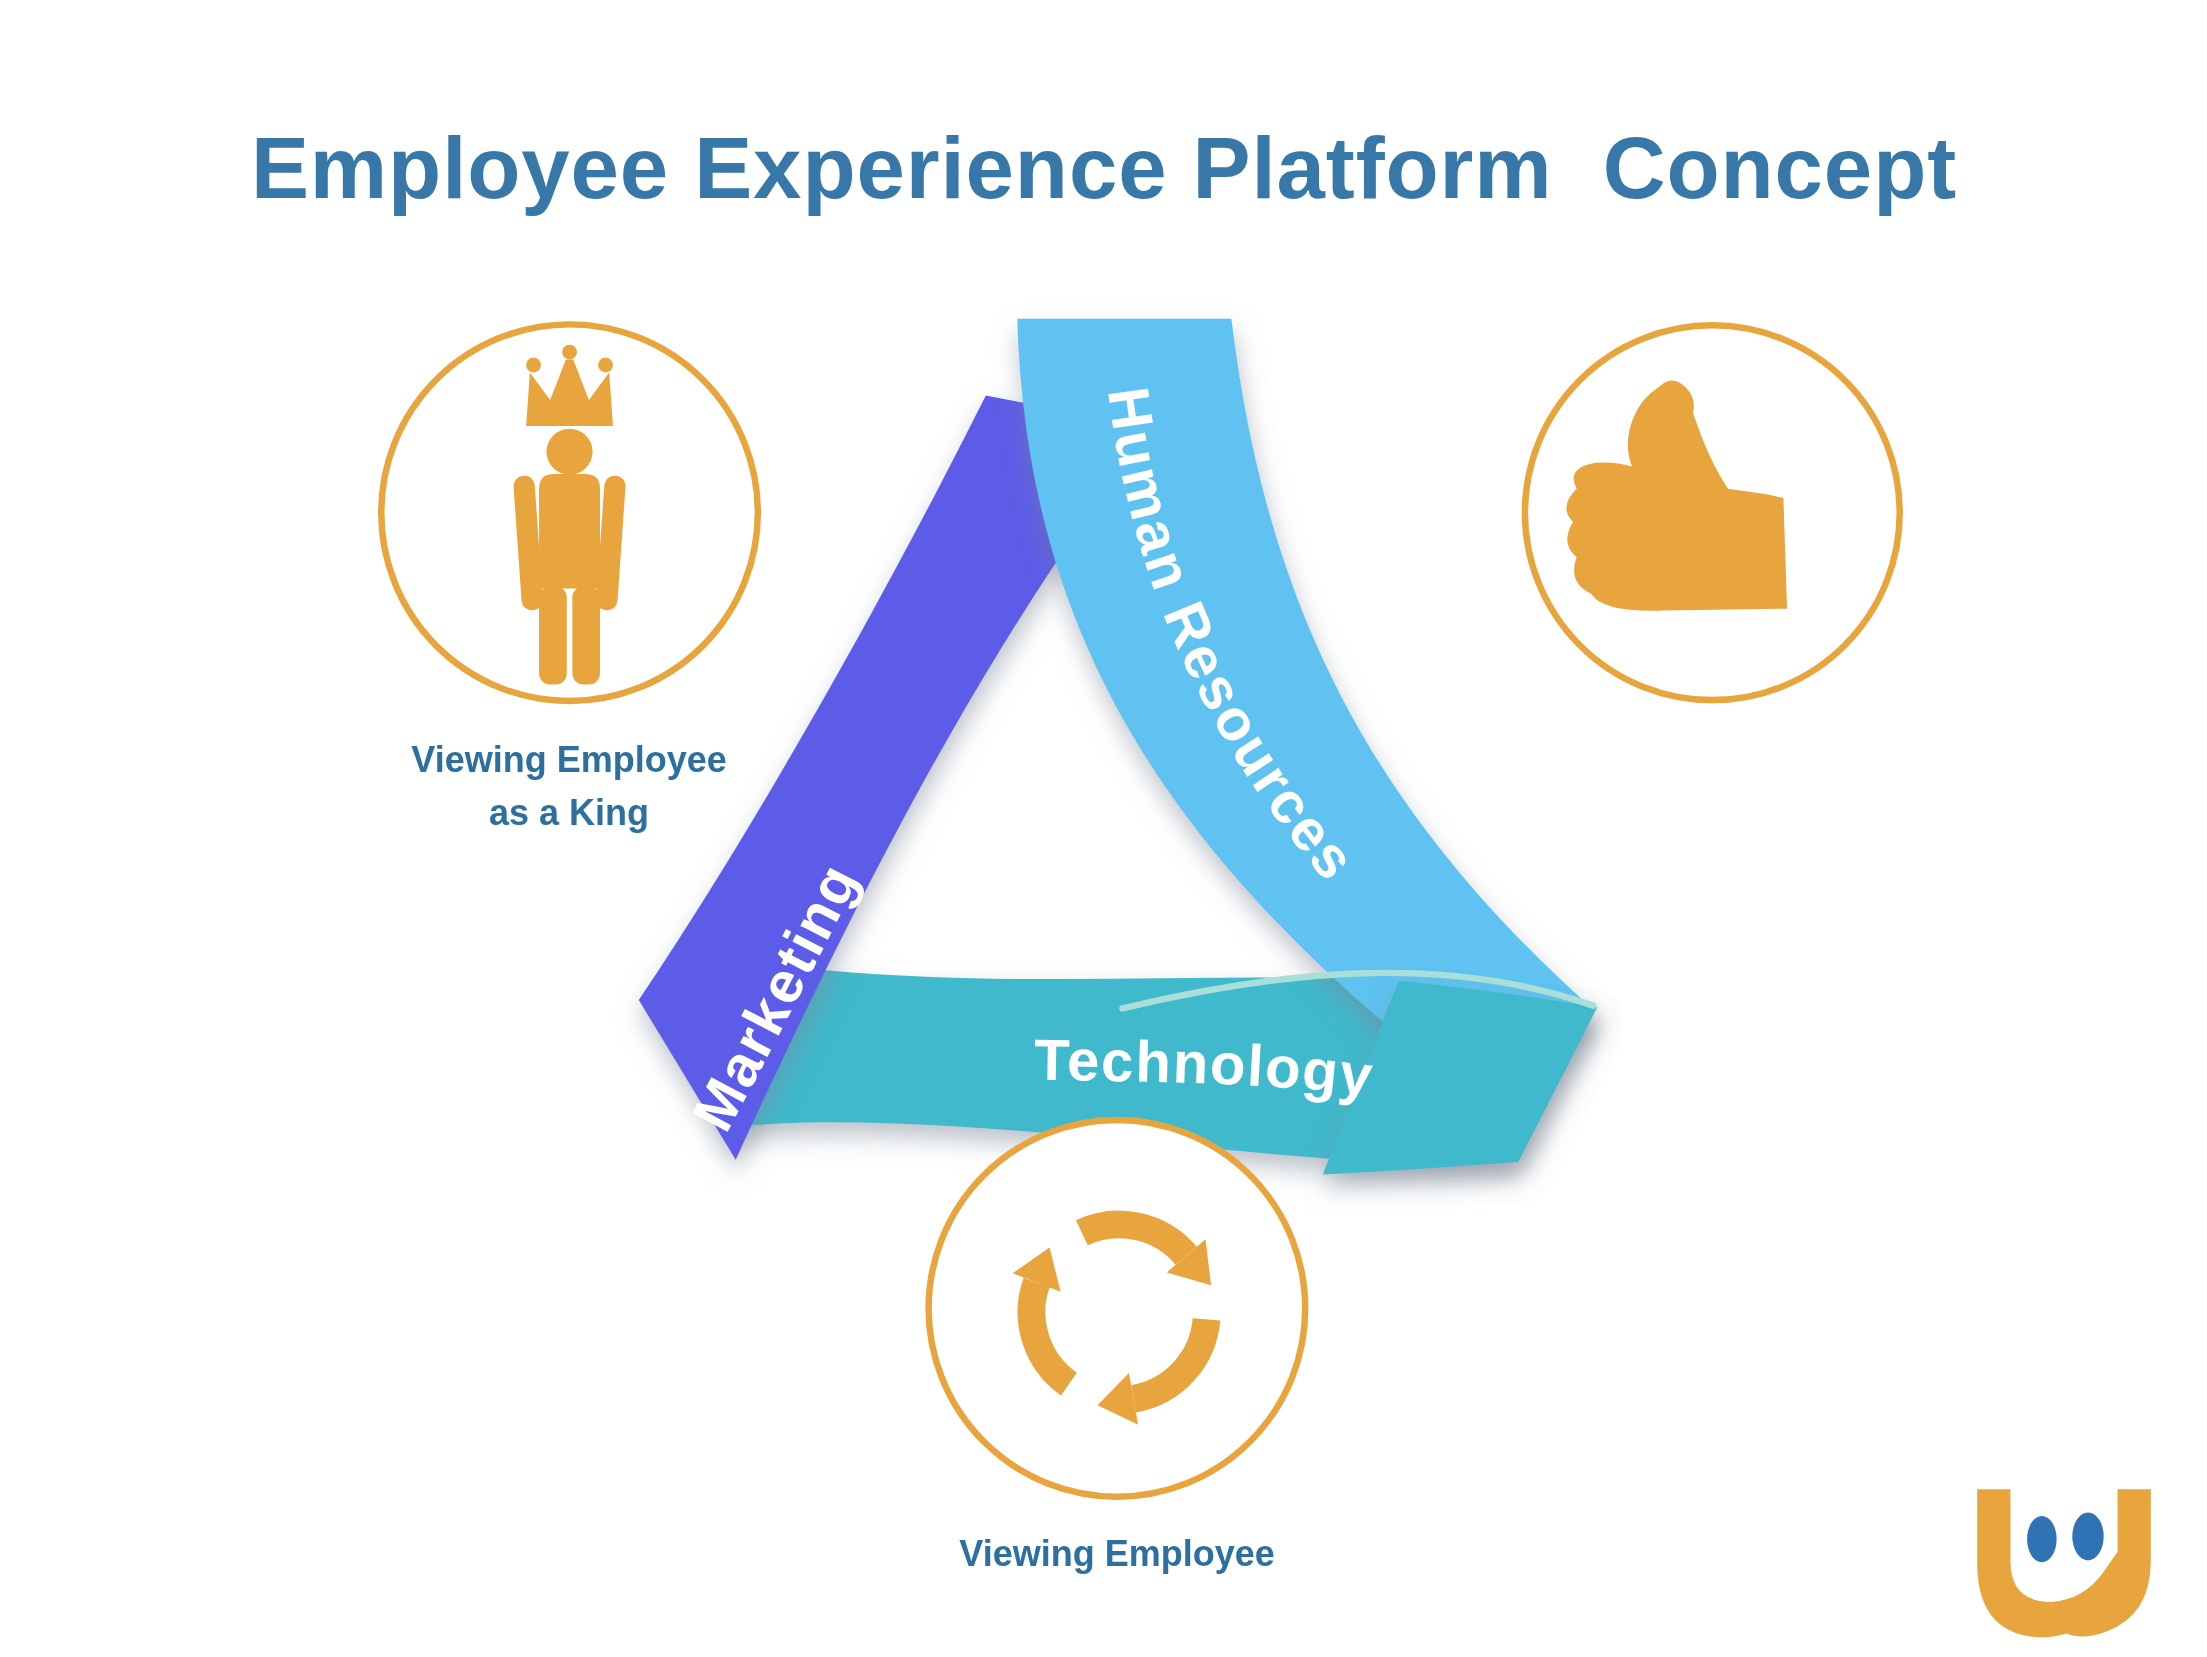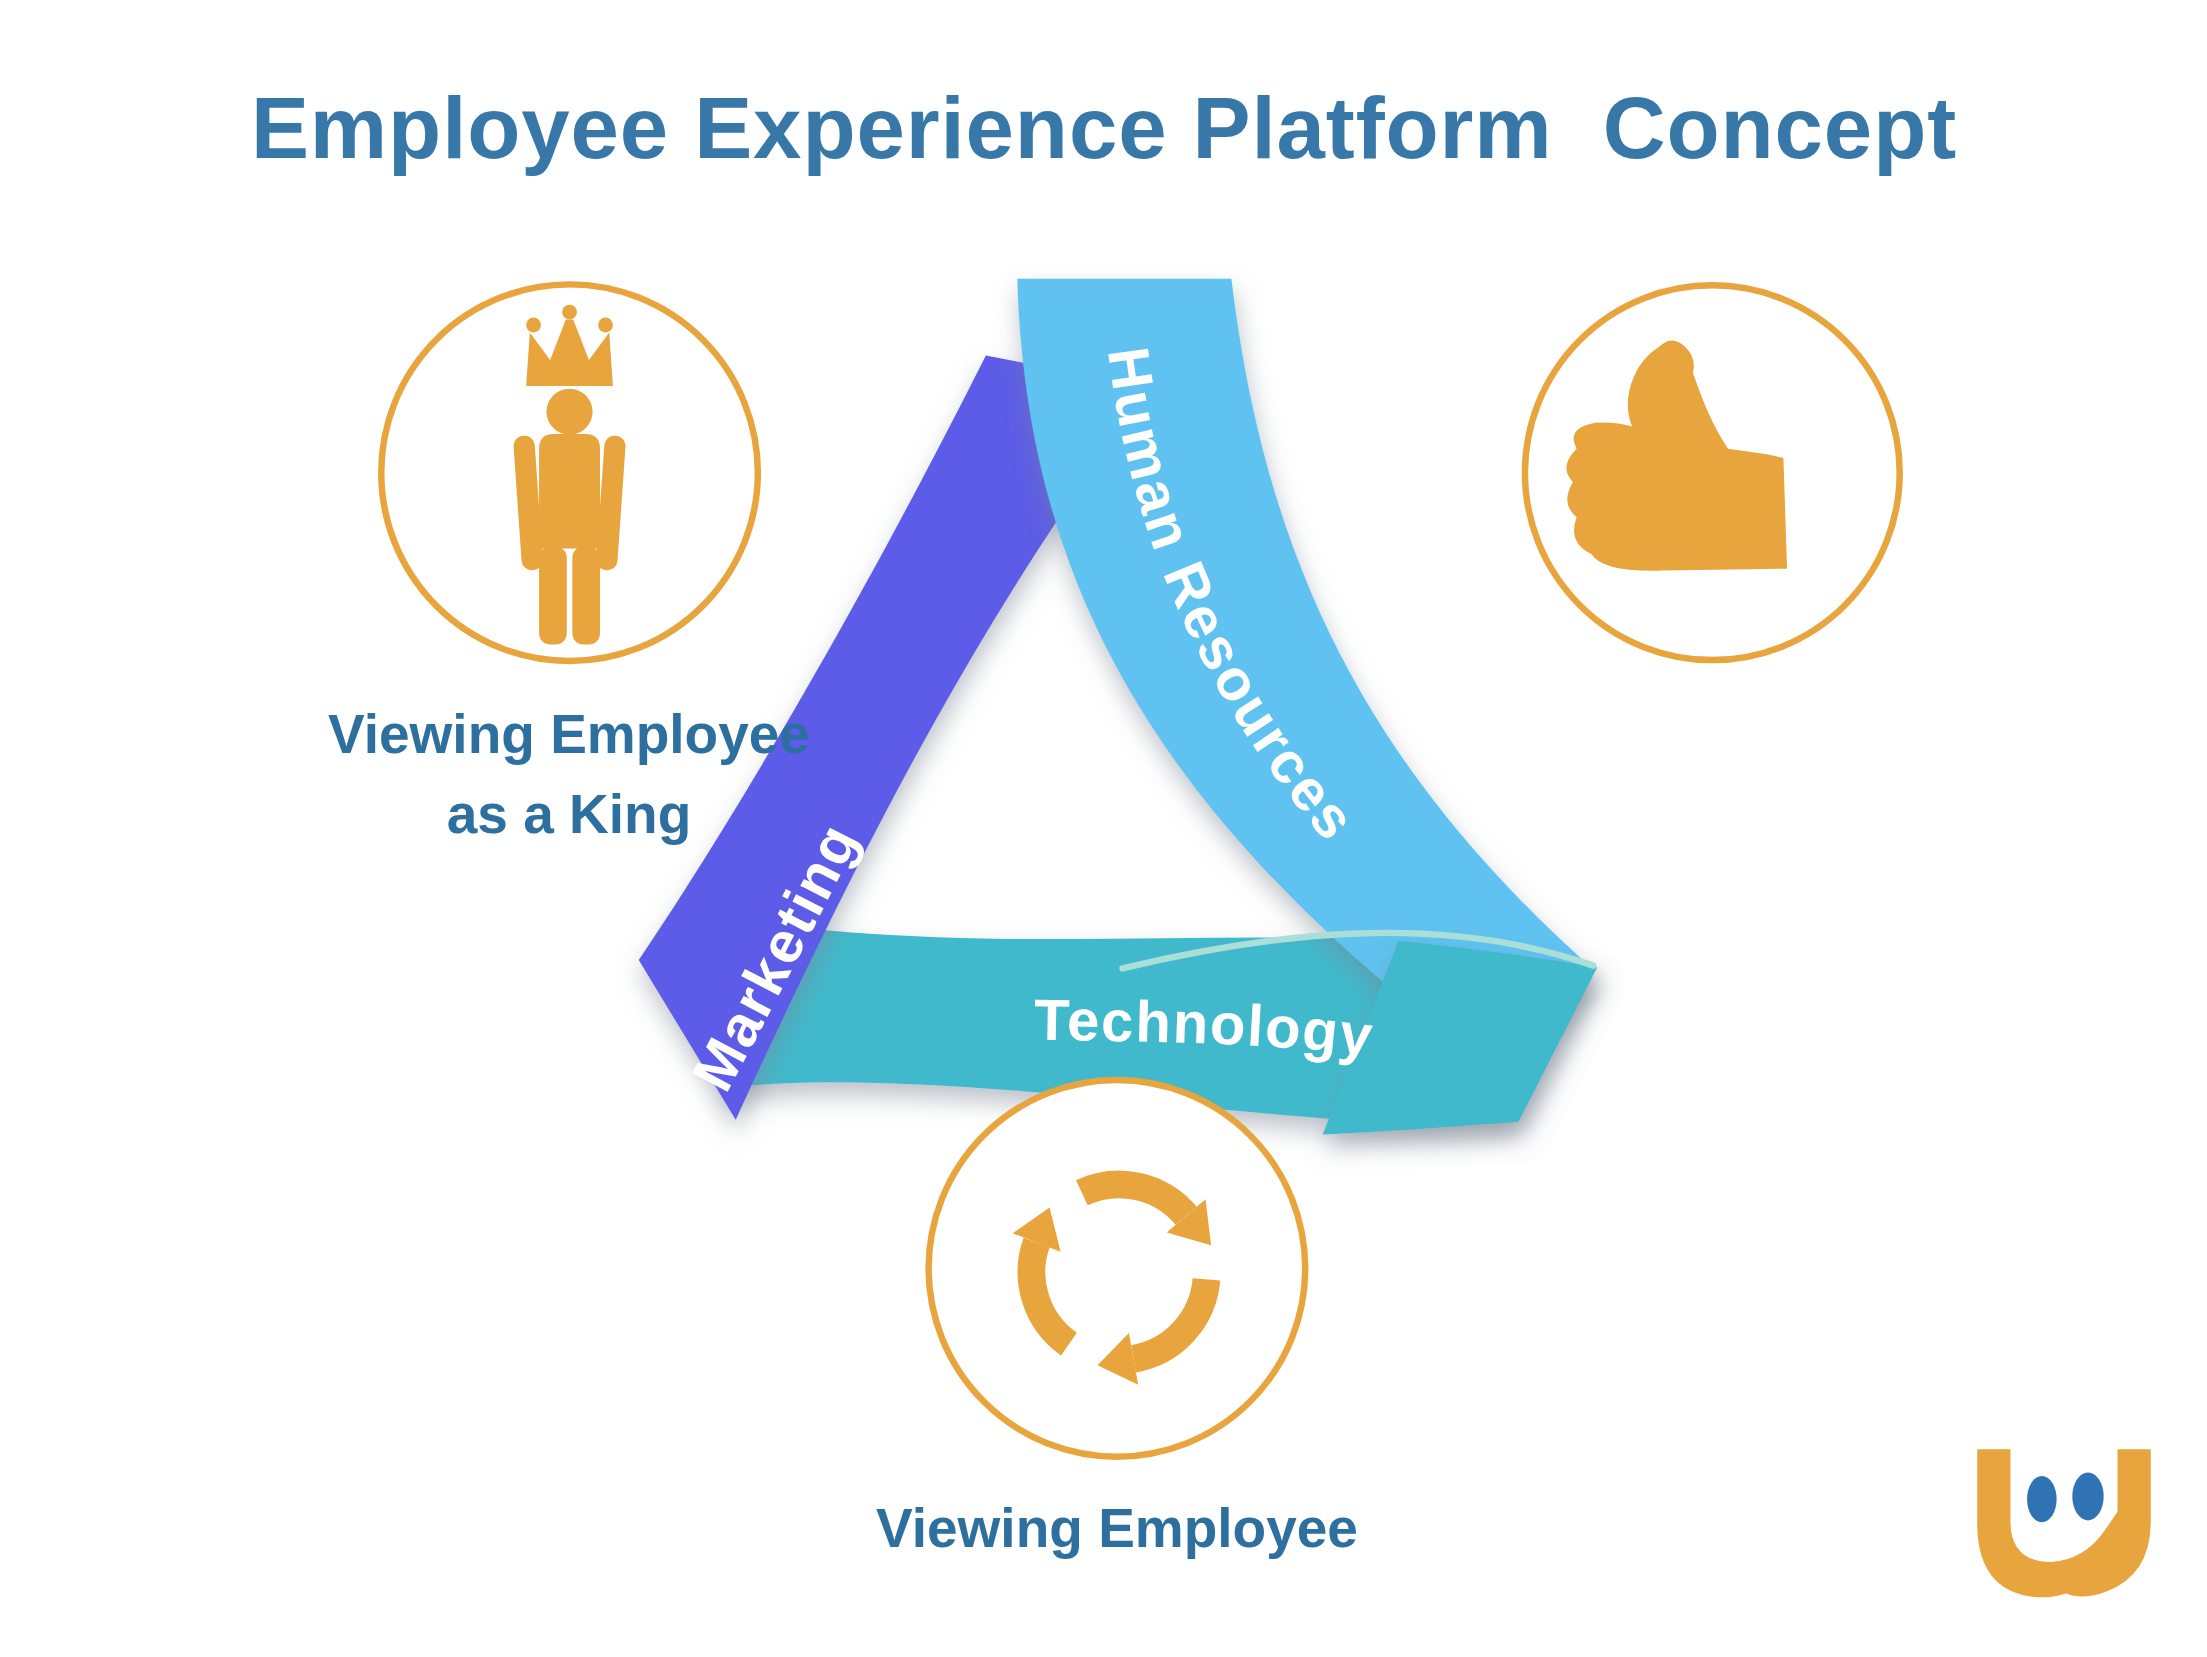--- a/index.html
+++ b/index.html
@@ -1,29 +1,29 @@
 <!DOCTYPE html>
 <html style="font-size:14.8px"><head>
 <meta charset="utf-8">
 <style>
   html,body{margin:0;padding:0;}
   body{
     width:2208px;height:1658px;position:relative;background:#ffffff;overflow:hidden;
     font-family:"Liberation Sans", sans-serif;
   }
-  .stage{position:absolute;inset:0;}
+  .stage{position:absolute;inset:0;margin-top:40px;}
   .page-title{
     position:absolute;left:0;right:0;top:78px;margin:0;
     text-align:center;font-weight:bold;font-size:87px;letter-spacing:0.9px;
     color:#3878A9;white-space:pre;
   }
   .diagram-svg{position:absolute;left:0;top:0;}
   .callout-label{
     position:absolute;width:646px;text-align:center;
-    font-weight:bold;font-size:55px;line-height:1.46;color:#2D6F9E;
+    font-weight:bold;font-size:36px;line-height:1.46;color:#2D6F9E;
   }
   .callout-label.king{left:246px;top:694px;}
   .callout-label.experience{left:1380px;top:694px;}
   .callout-label.user{left:794px;top:1488px;}
   .band-text{
     font-family:"Liberation Sans", sans-serif;
     font-weight:bold;font-size:63px;letter-spacing:2px;fill:#ffffff;
   }
 </style>
 </head>

